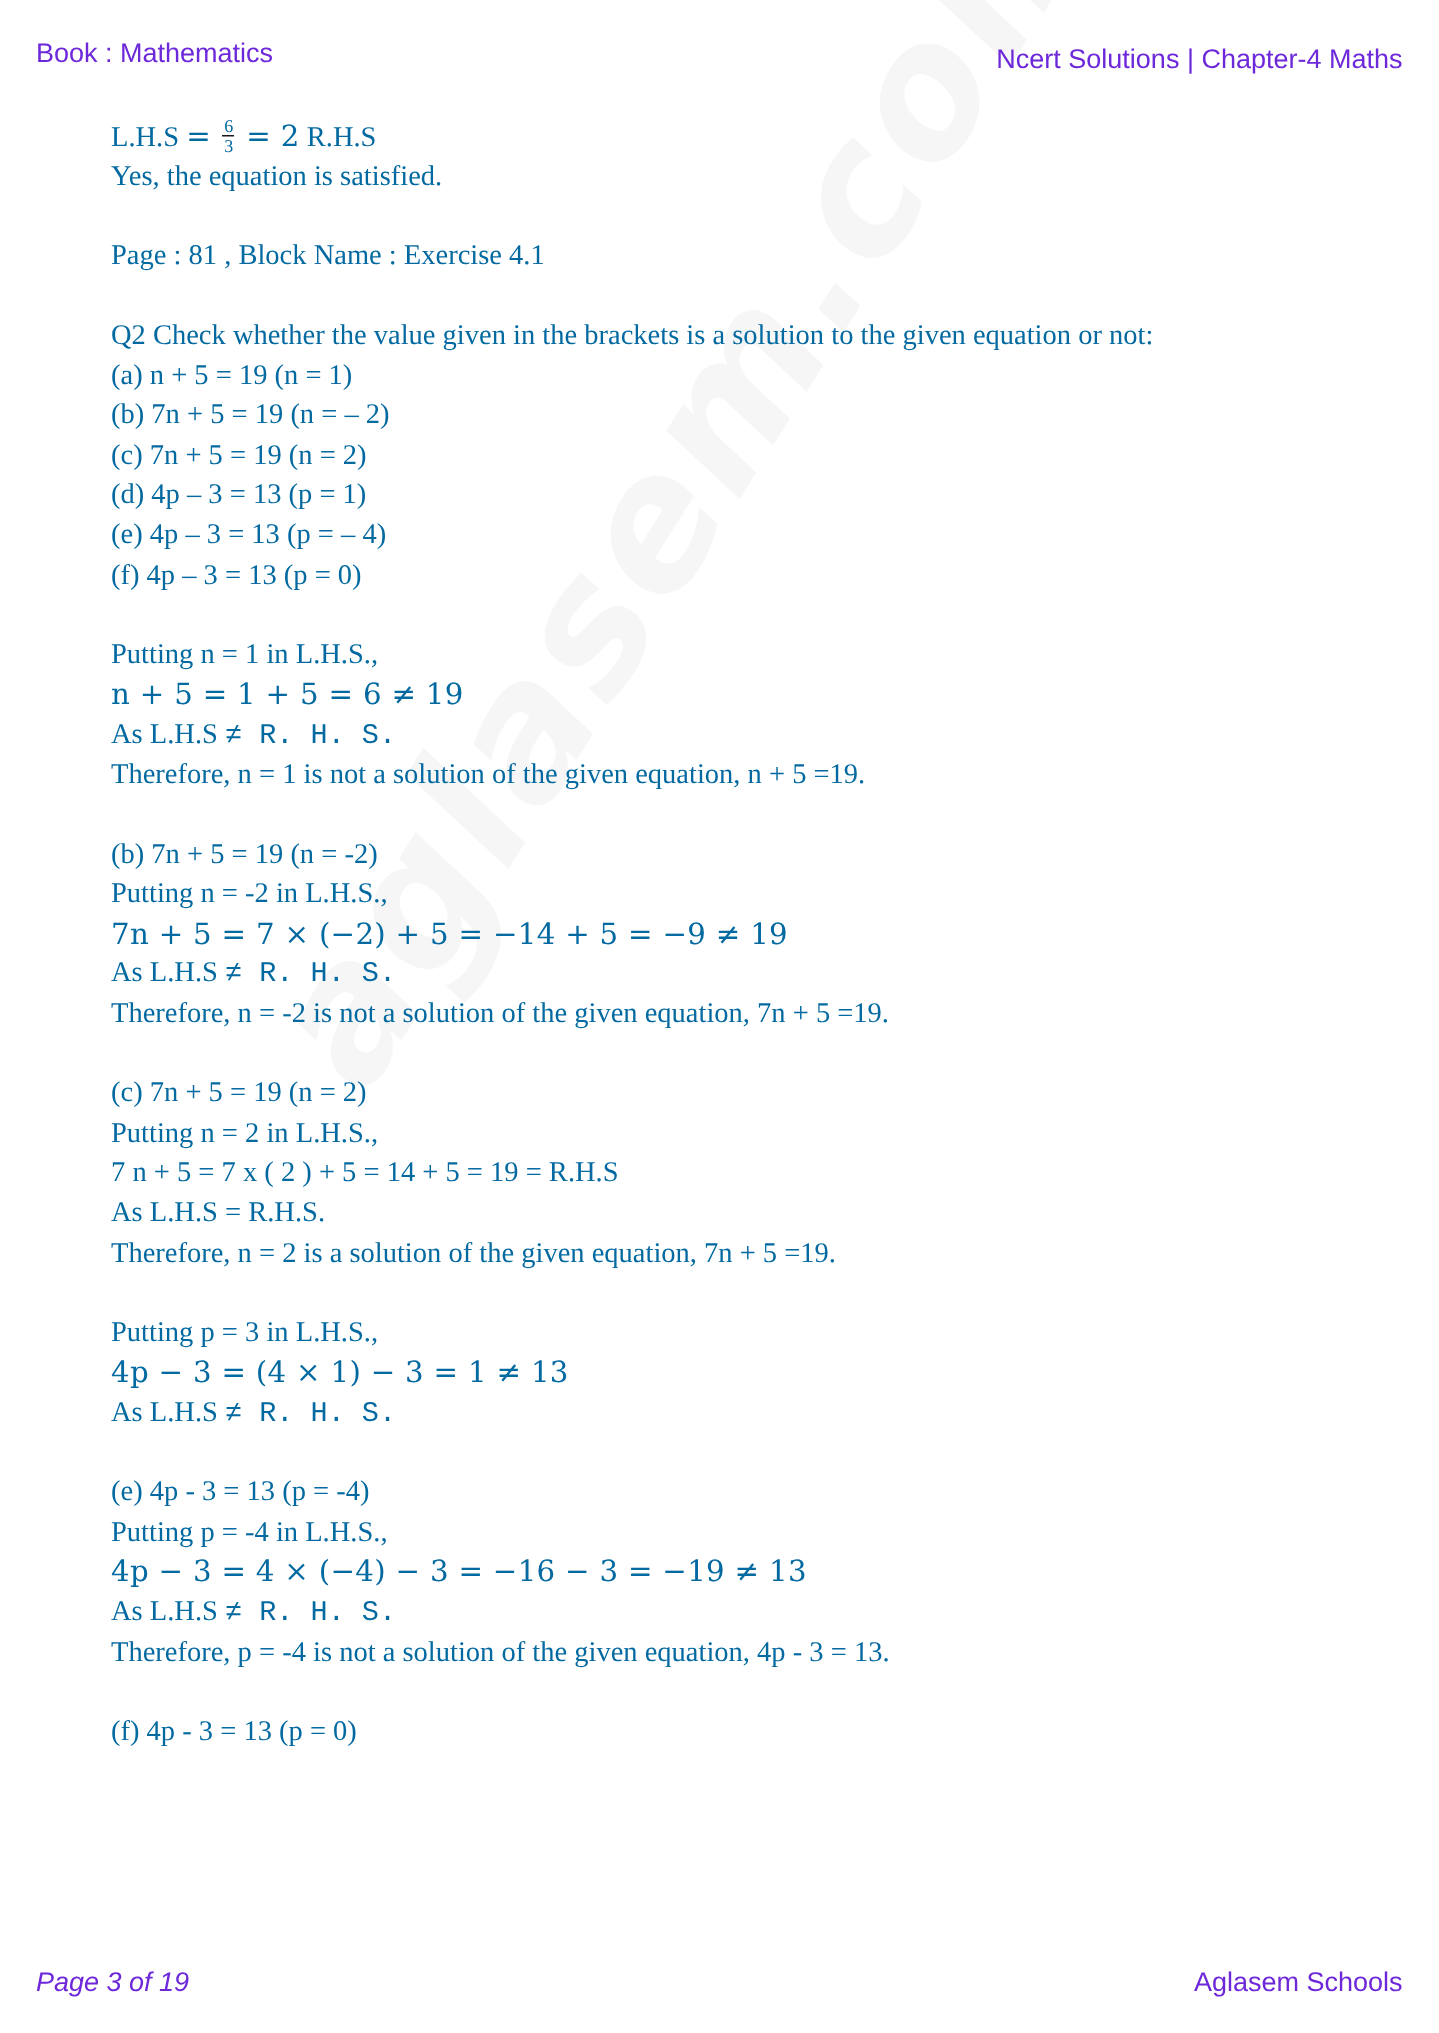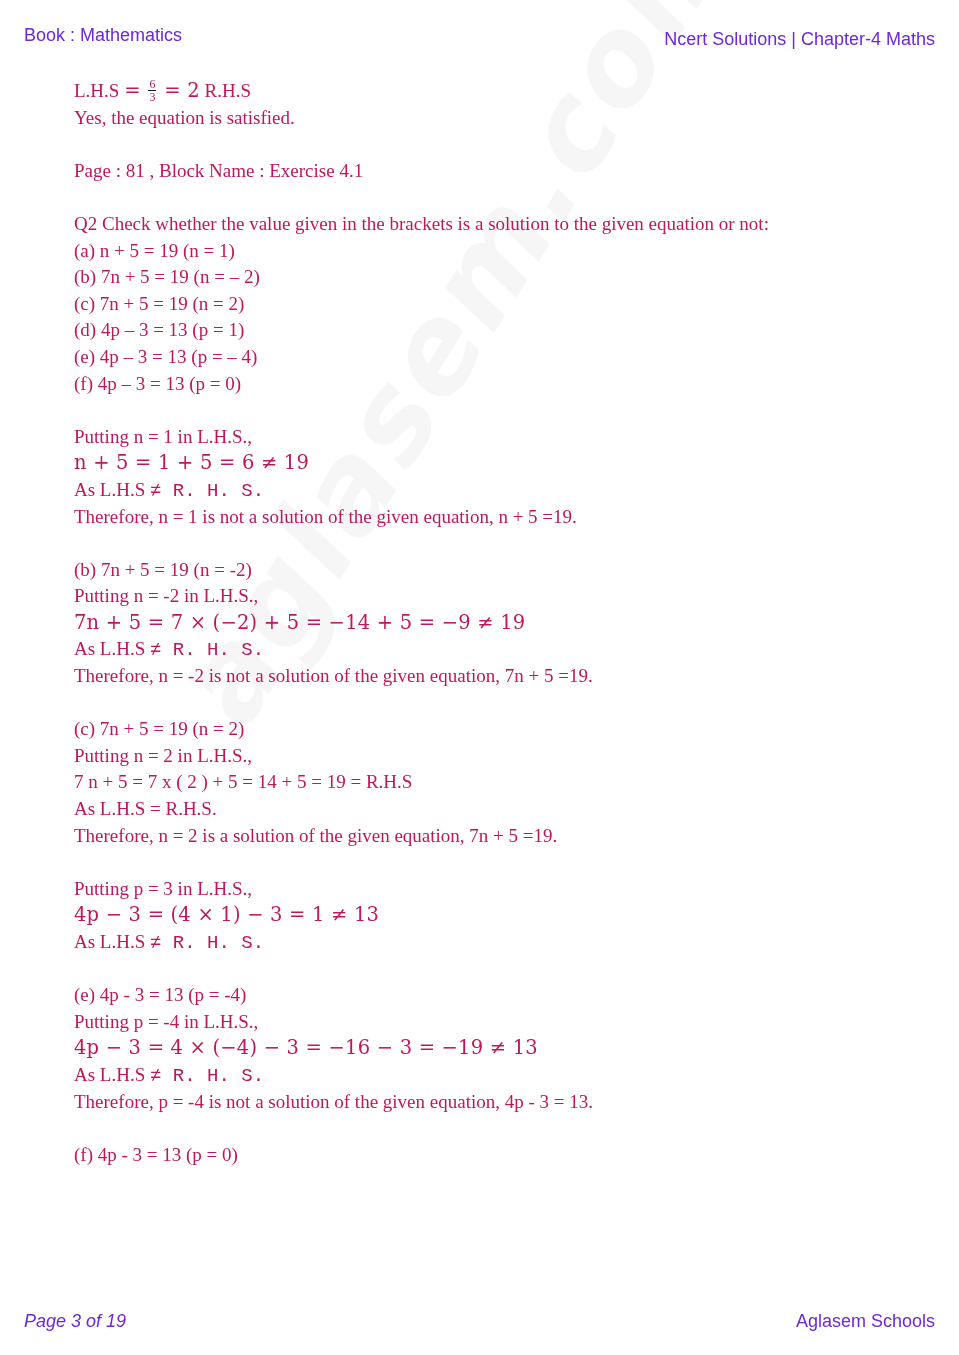--- a/index.html
+++ b/index.html
@@ -12,21 +12,21 @@
     font-size: 18px; color: #6d28d9; white-space: nowrap;
   }
   .hdr-left { left: 24px; top: 25px; }
   .hdr-right { right: 24px; top: 29px; }
   .ftr-left { left: 24px; top: 1311px; font-style: italic; }
   .ftr-right { right: 24px; top: 1311px; }
 
   .content {
     position: absolute; left: 74px; top: 78px; width: 820px;
     font-family: "Liberation Serif", "DejaVu Serif", serif;
-    font-size: 19px; line-height: 26.6px; color: #be185d;
+    font-size: 19px; line-height: 26.6px; color: #0369a1;
   }
   .line { white-space: nowrap; height: 26.6px; }
   .gap { height: 26.6px; }
   .math { font-family: "DejaVu Serif", "Liberation Serif", serif; font-size: 19.5px; letter-spacing: 0.2px; }
   .frac { display: inline-flex; flex-direction: column; vertical-align: middle; font-size: 12px; line-height: 12px; text-align: center; margin: 0 3px; position: relative; top: -2px; }
   .frac span:first-child { border-bottom: 1px solid #1a1a1a; padding: 0 1px; }
   .rhs-math { font-family: Liberation Mono, monospace; font-size: 19px; }
 
   .watermark {
     position: absolute; left: 210px; top: 640px;

